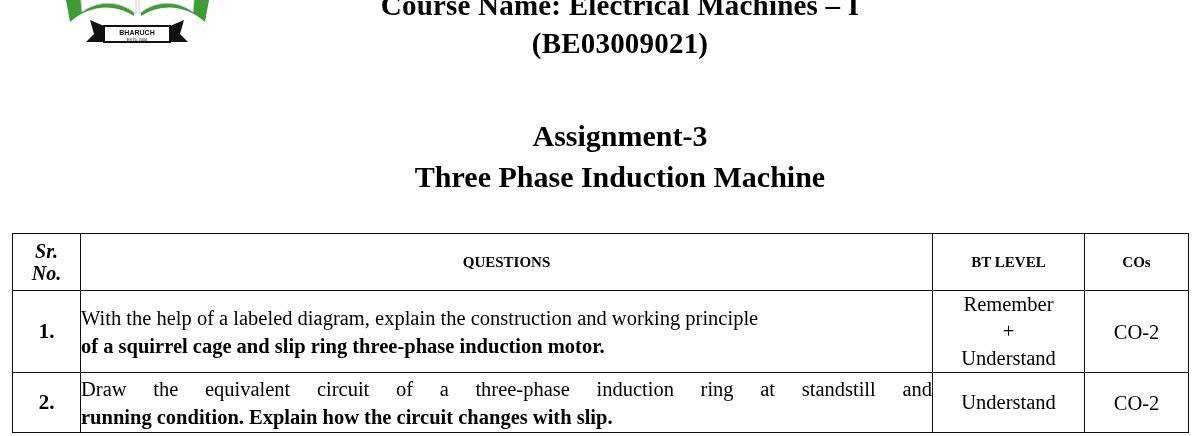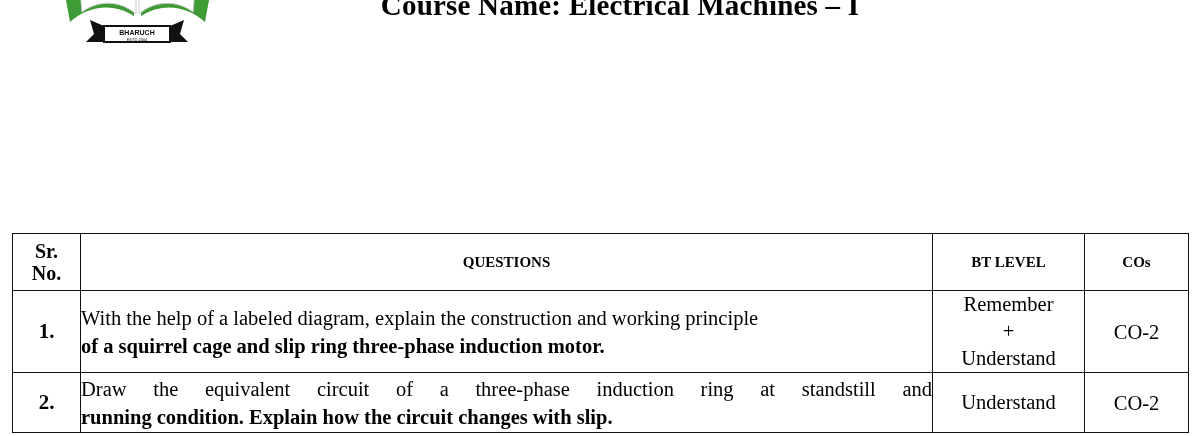--- a/index.html
+++ b/index.html
@@ -92,20 +92,21 @@
     font-weight: bold;
     font-size: 15px;
     line-height: 24px;
     padding: 6px 2px;
     font-family: "Liberation Serif", serif;
   }
   .hdr-cell.sr {
     font-size: 20px;
     line-height: 22px;
     padding: 6px 1px;
+    font-style: italic;
   }
 
   .sr-cell {
     text-align: center;
     font-weight: bold;
     font-size: 21px;
     vertical-align: top;
     padding-top: 8px;
   }
   .q-cell {
@@ -160,22 +161,27 @@
       <path d="M44 84 L110 84 L110 100 L44 100 Z" fill="#ffffff" stroke="#111111" stroke-width="2"></path>
       <path d="M44 84 L30 78 L34 92 L26 100 L44 100 Z" fill="#111111"></path>
       <path d="M110 84 L124 78 L120 92 L128 100 L110 100 Z" fill="#111111"></path>
       <text x="77" y="93" font-family="Liberation Sans, sans-serif" font-size="7" font-weight="bold" text-anchor="middle" fill="#111111">BHARUCH</text>
       <text x="77" y="99" font-family="Liberation Sans, sans-serif" font-size="4" text-anchor="middle" fill="#111111">ESTD 2004</text>
     </svg>
   </div>
 
   <div class="header-block">
     <div class="course-line">Course Name: Electrical Machines – I</div>
+    <div class="course-line">(BE03009021)</div>
   </div>
 
+  <div class="assignment-block">
+    <div class="assign-title">Assignment-3</div>
+    <div class="assign-sub">Three Phase Induction Machine</div>
+  </div>
 
   <table class="qtable">
     <colgroup>
       <col class="col-sr">
       <col class="col-q">
       <col class="col-bt">
       <col class="col-co">
     </colgroup>
     <thead>
       <tr class="hdr-row">

